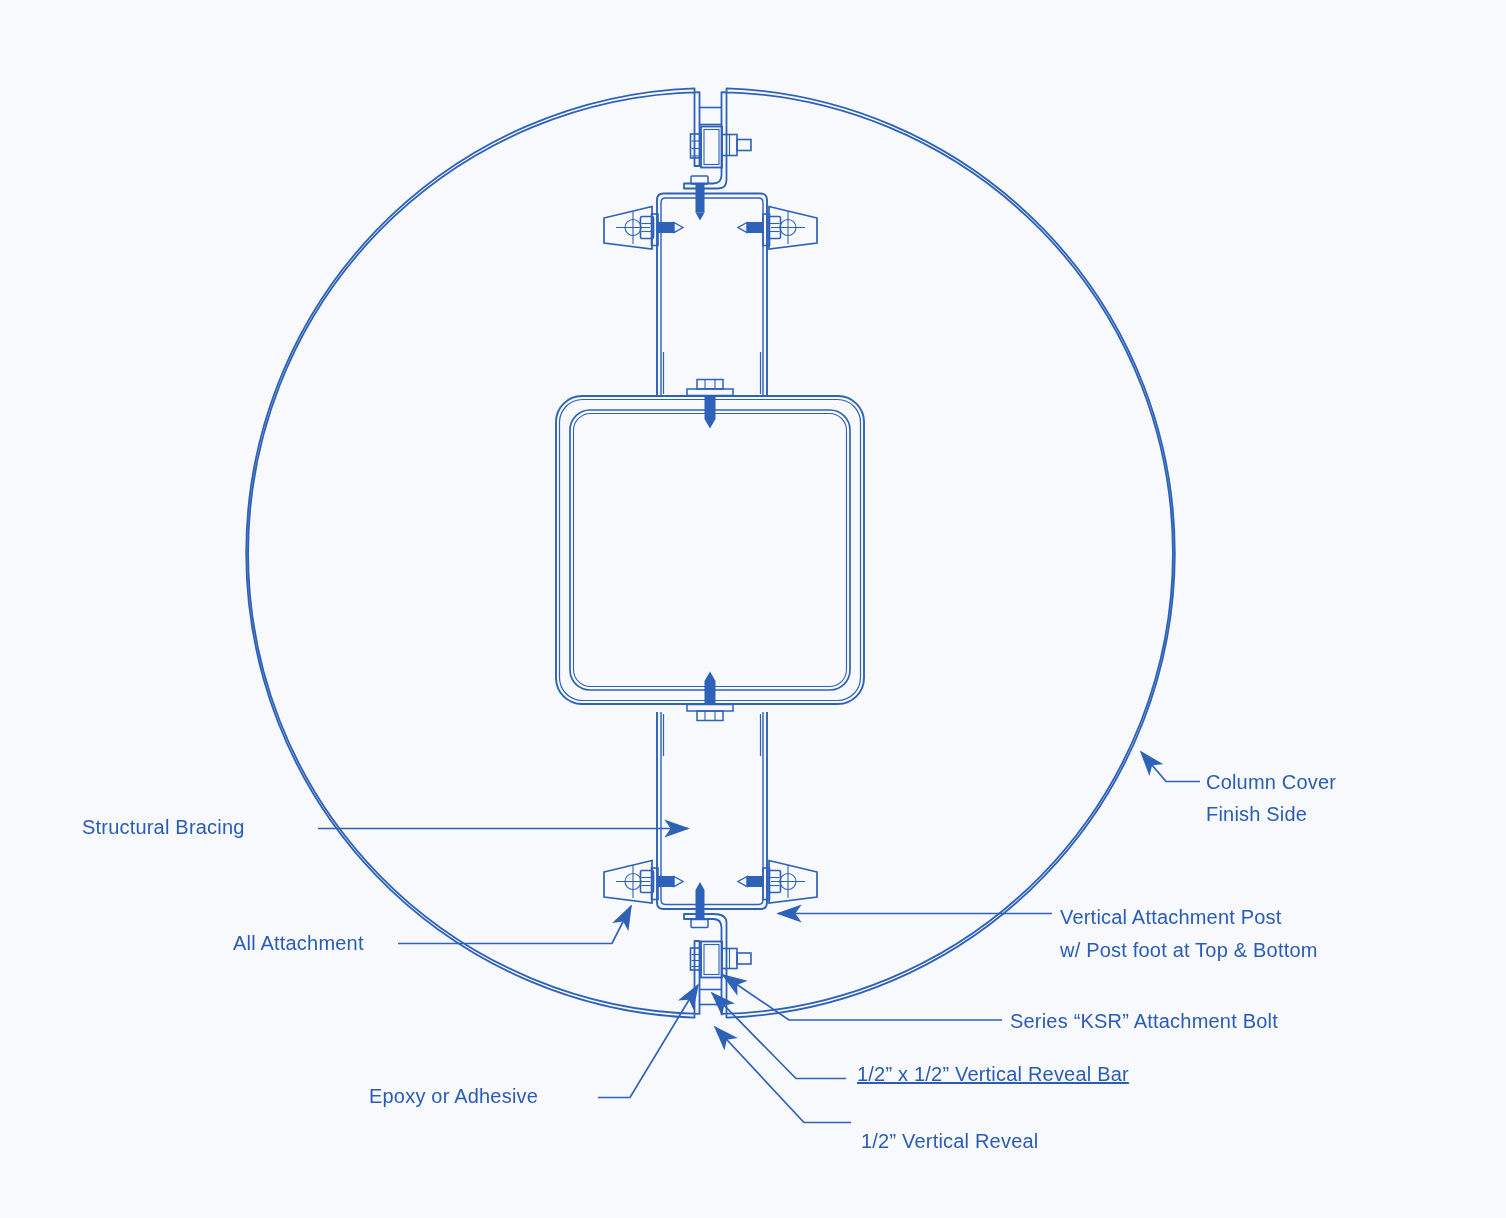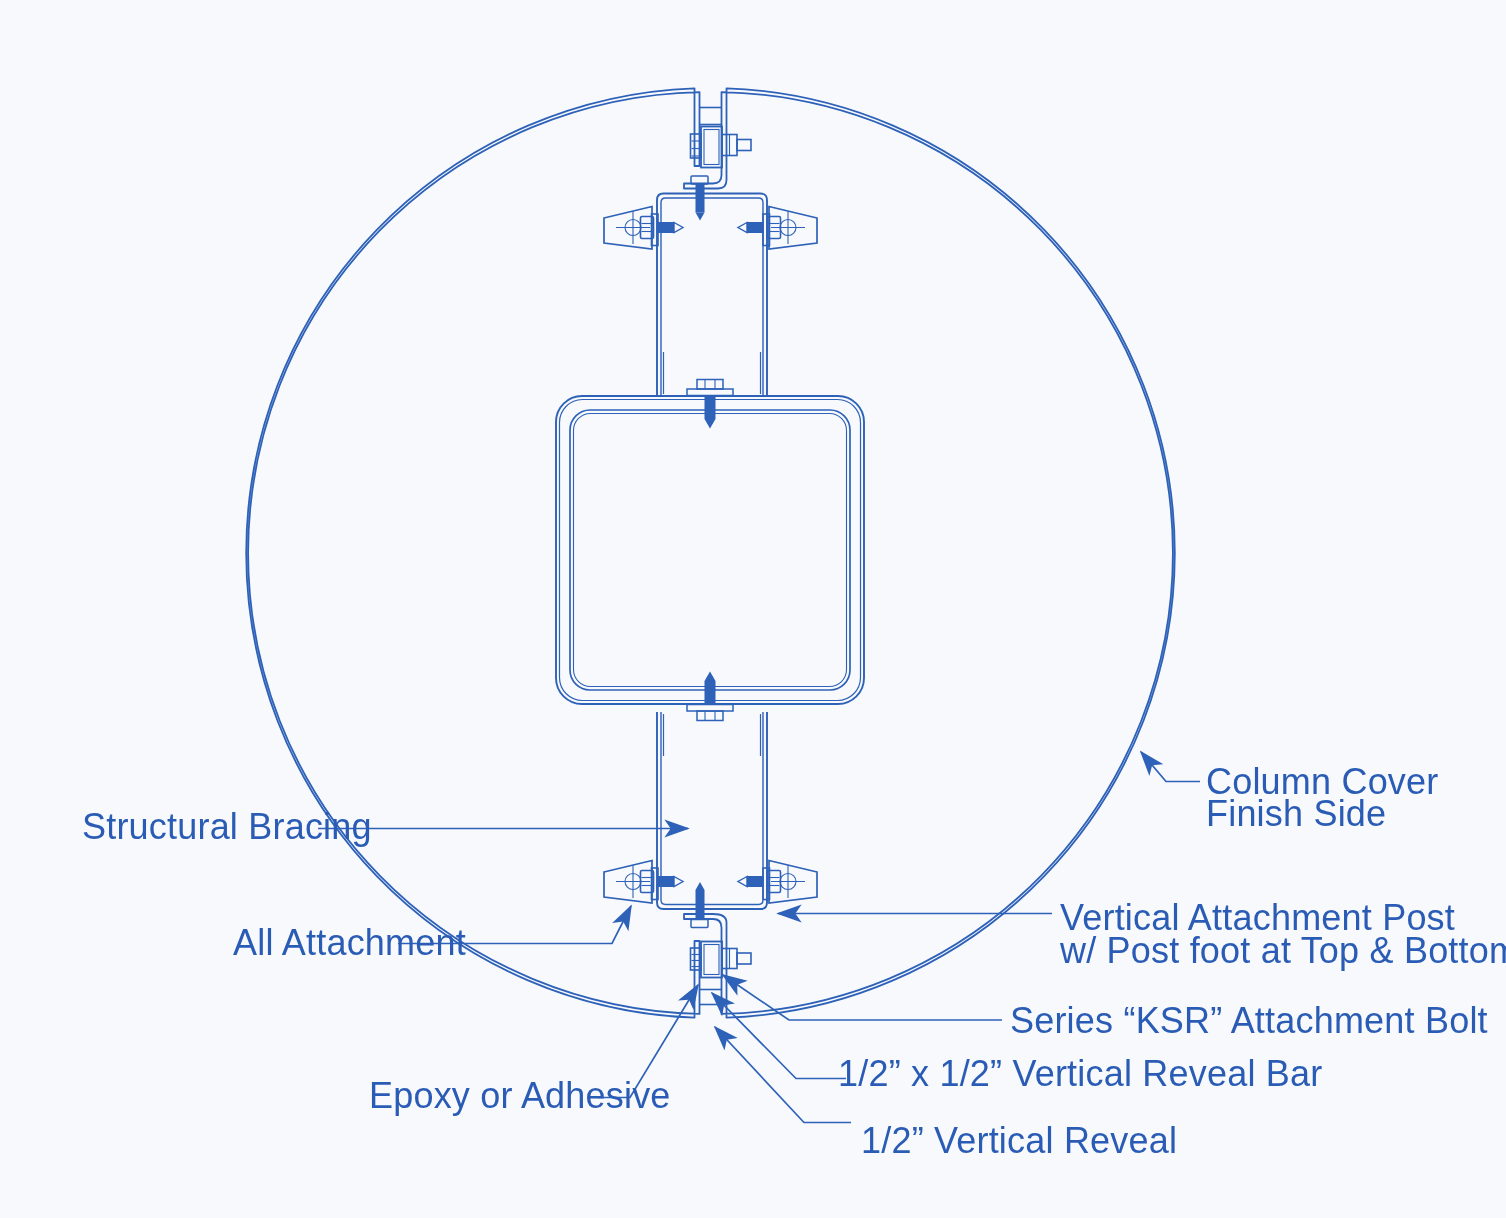--- a/index.html
+++ b/index.html
@@ -7,21 +7,21 @@
     width:1506px;height:1218px;
     background:#f7f9fc;
     font-family:"Liberation Sans", sans-serif;
     overflow:hidden;
     position:relative;
   }
   .stage{position:relative;width:1506px;height:1218px;}
   svg{position:absolute;left:0;top:0;}
   .label{
     position:absolute;
-    font-size:36px;
+    font-size:20px;
     line-height:28px;
     color:#2a5cb5;
     letter-spacing:.2px;
     white-space:nowrap;
     font-weight:500;
   }
   .label.two{line-height:32px;}
 </style>
 </head>
 <body>
@@ -165,17 +165,17 @@
   <div>Column Cover</div>
   <div>Finish Side</div>
 </div>
 
 <div class="label" style="left:1010px;top:1007px;">Series “KSR” Attachment Bolt</div>
 
 <div class="label two" style="left:1060px;top:901px;line-height:33px;">
   <div>Vertical Attachment Post</div>
   <div>w/ Post foot at Top &amp; Bottom</div>
 </div>
-<div class="label" style="left:838px;top:1060px;">1/2” x 1/2” Vertical Reveal Bar</div>
+<div class="label" style="left:857px;top:1060px;text-decoration:underline;">1/2” x 1/2” Vertical Reveal Bar</div>
 <div class="label" style="left:861px;top:1104px;margin-top:23px;">1/2” Vertical Reveal</div>
 <div class="label" style="left:369px;top:1082px;">Epoxy or Adhesive</div>
 
 </div>
 
 </body></html>

